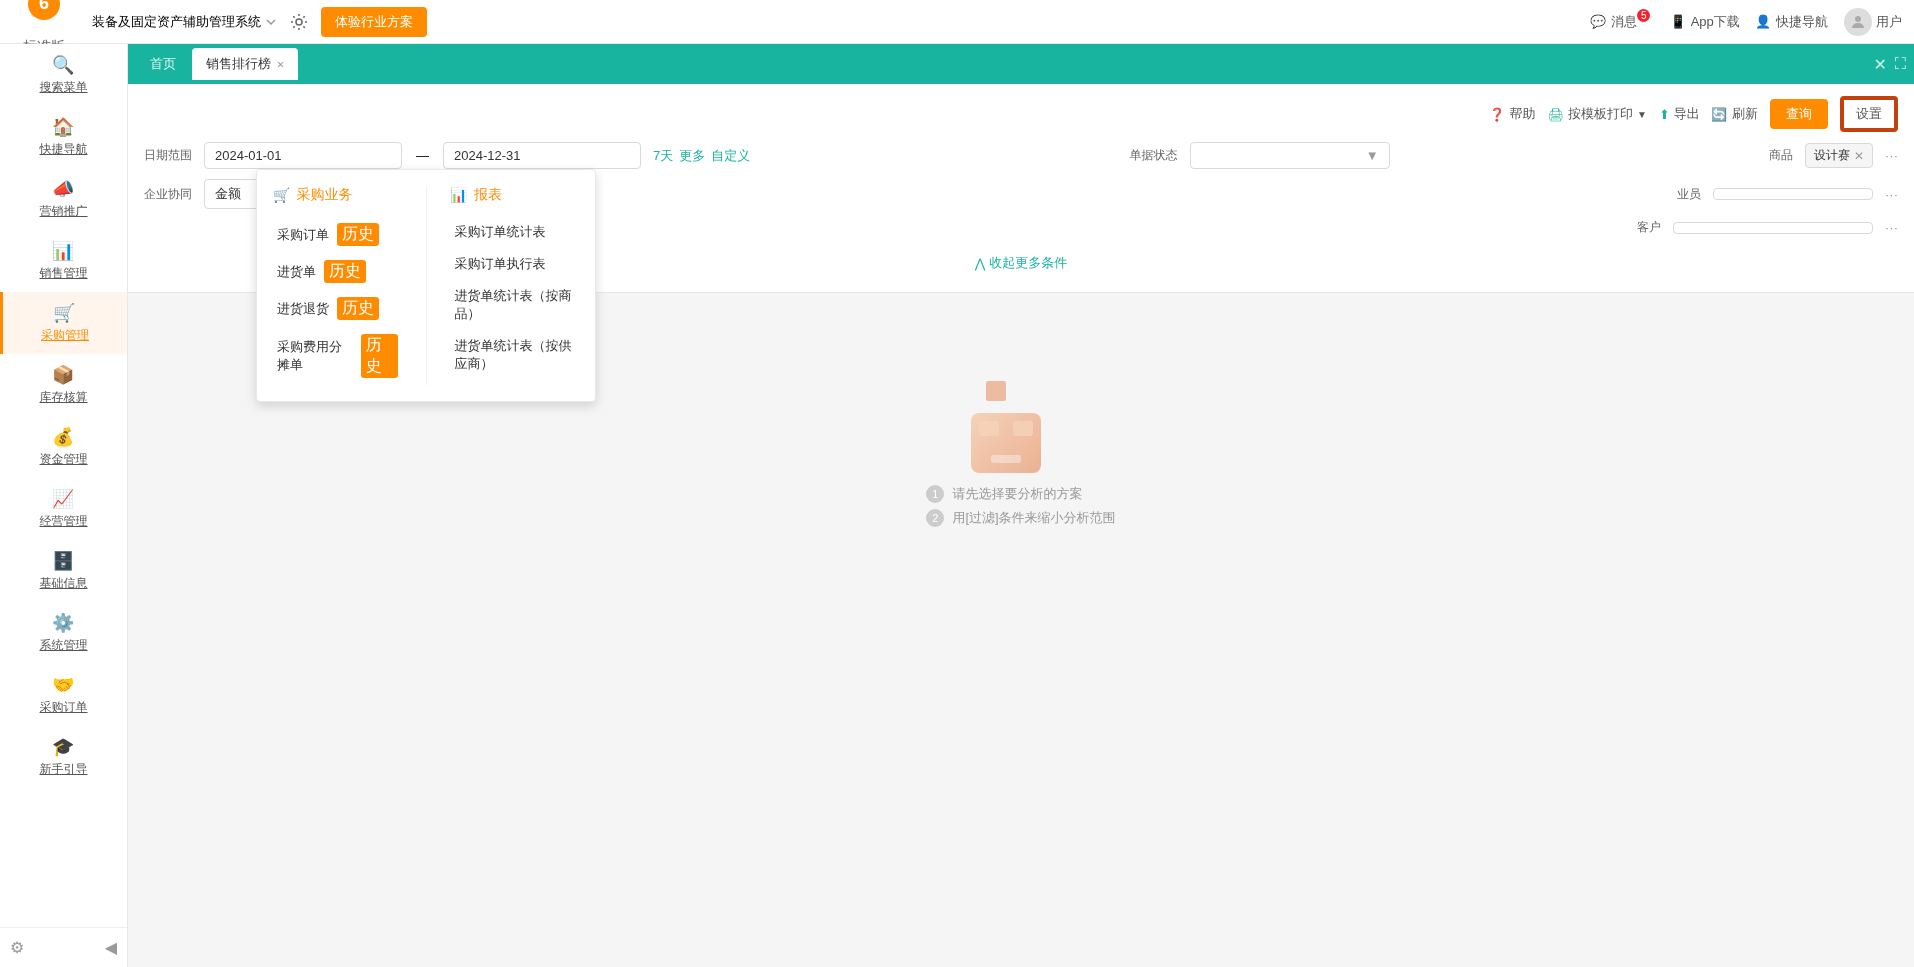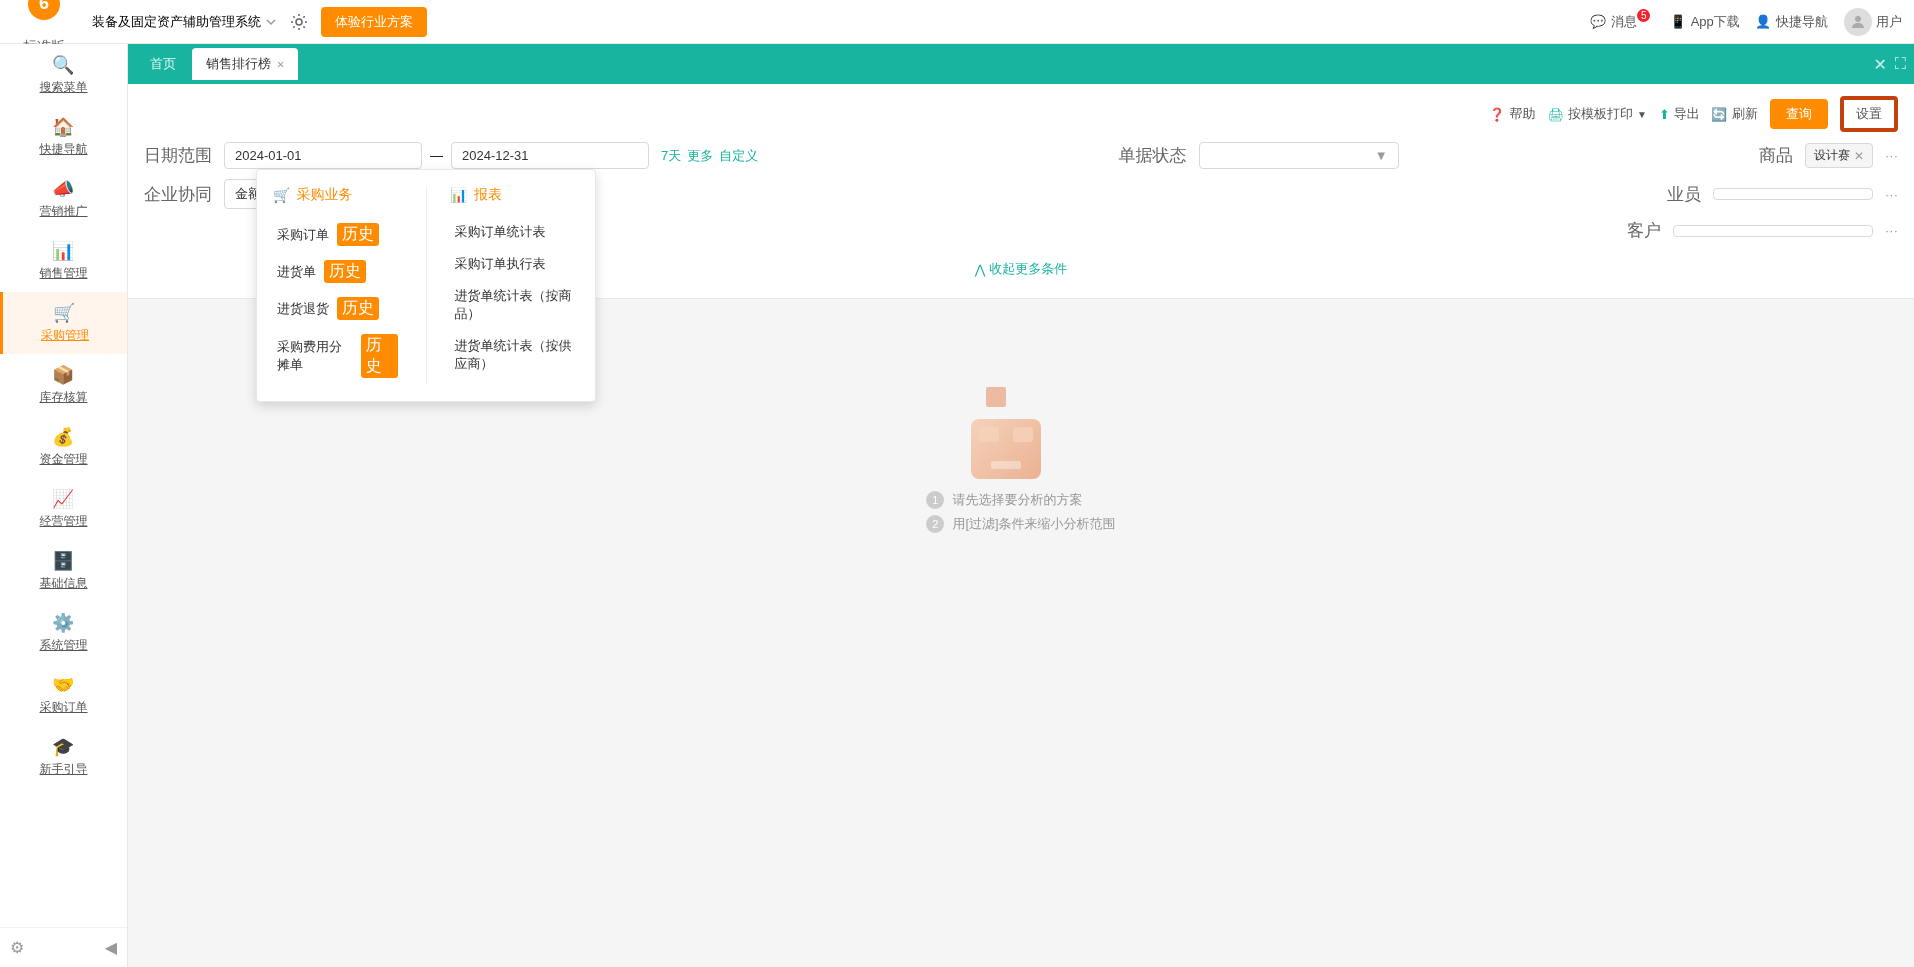--- a/index.html
+++ b/index.html
@@ -44,27 +44,27 @@
     .tab-ctrl-btn { color: #fff; cursor: pointer; font-size: 16px; opacity: 0.8; }
 
     
     .filter-area { background: #fff; padding: 12px 16px; border-bottom: 1px solid #e8e8e8; }
     .filter-toolbar { display: flex; align-items: center; justify-content: flex-end; gap: 12px; margin-bottom: 10px; }
     .filter-toolbar-btn { display: flex; align-items: center; gap: 4px; color: #555; cursor: pointer; font-size: 13px; }
     .filter-toolbar-btn .icon { color: #18b4a0; }
     .export-btn { background: #ff8c00; color: #fff; border: none; border-radius: 4px; padding: 6px 16px; cursor: pointer; font-size: 13px; }
     .settings-small-btn { border: 4px solid #c2410c; background: #fff; border-radius: 4px; padding: 5px 12px; cursor: pointer; font-size: 13px; color: #555; }
     .filter-row { display: flex; align-items: center; gap: 12px; margin-bottom: 10px; flex-wrap: wrap; }
-    .filter-label { color: #666; font-size: 17px; white-space: nowrap; }
+    .filter-label { color: #666; font-size: 12px; white-space: nowrap; }
     .filter-select { border: 1px solid #d9d9d9; border-radius: 4px; padding: 5px 10px; font-size: 13px; color: #333; background: #fff; cursor: pointer; display: flex; align-items: center; gap: 6px; min-width: 120px; }
     .filter-select .arrow { color: #999; margin-left: auto; }
     .filter-tag { background: #f5f5f5; border: 1px solid #d9d9d9; border-radius: 4px; padding: 3px 8px; font-size: 12px; color: #333; display: flex; align-items: center; gap: 4px; }
     .filter-tag .close { color: #999; cursor: pointer; }
     .filter-dots { color: #999; cursor: pointer; }
-    .date-range { display: flex; align-items: center; gap: 8px; }
+    .date-range { display: flex; align-items: center; gap: 14px; }
     .date-input { border: 1px solid #d9d9d9; border-radius: 4px; padding: 5px 10px; font-size: 13px; color: #333; background: #fff; }
     .quick-dates { display: flex; gap: 6px; }
     .quick-date { color: #18b4a0; cursor: pointer; font-size: 13px; }
     .collapse-btn { display: flex; align-items: center; gap: 4px; color: #18b4a0; cursor: pointer; font-size: 13px; justify-content: center; padding: 8px; }
     .dropdown-menu { position: absolute; top: 85px; left: 128px; background: #fff; border: 1px solid #e8e8e8; border-radius: 4px; box-shadow: 0 4px 12px rgba(0,0,0,0.15); z-index: 100; display: flex; width: 340px; padding: 16px; gap: 20px; }
     .menu-column { flex: 1; }
     .menu-column-header { display: flex; align-items: center; gap: 6px; margin-bottom: 12px; color: #ff8c00; font-size: 14px; font-weight: 500; }
     .menu-item { display: flex; align-items: center; gap: 8px; padding: 7px 4px; cursor: pointer; color: #333; font-size: 13px; }
     .menu-item-badge { background: #ff8c00; color: #fff; border-radius: 3px; padding: 1px 5px; font-size: 16px; }
 

